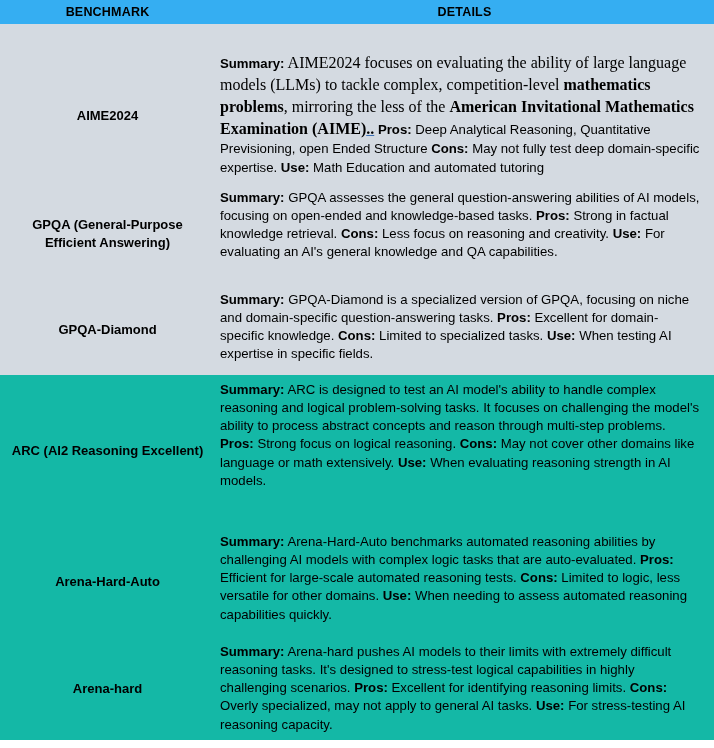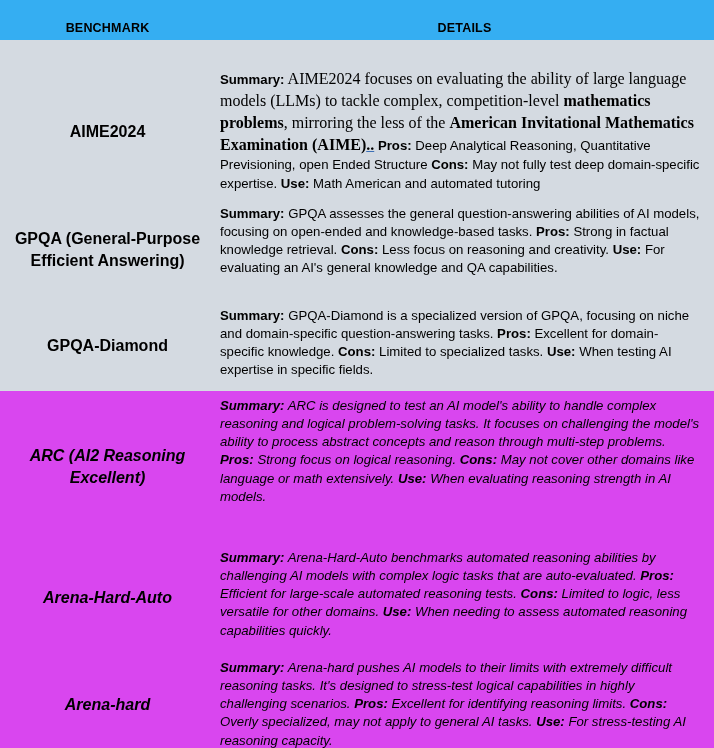--- a/index.html
+++ b/index.html
@@ -12,21 +12,21 @@
     background: #ffffff;
     font-family: "Liberation Sans", sans-serif;
     overflow: hidden;
   }
   .table {
     width: 714px;
     border-collapse: collapse;
     table-layout: fixed;
   }
   .hdr-row {
-    height: 40px;
+    height: 24px;
   }
   .hdr-cell {
     background: #35aef2;
     color: #000000;
     font-weight: bold;
     font-size: 12.5px;
     letter-spacing: 0.2px;
     text-align: center;
     vertical-align: bottom;
     padding: 0 0 5px 0;
@@ -34,38 +34,38 @@
   }
   .hdr-cell.bench { width: 215px; }
   .hdr-cell.det   { width: 499px; }
 
   .row { border: 0; }
   .cell-bench {
     width: 215px;
     text-align: center;
     vertical-align: middle;
     font-weight: bold;
-    font-size: 16px;
+    font-size: 13px;
     color: #000000;
     padding: 4px 8px;
     line-height: 1.35;
     border: 0;
   }
   .cell-det {
     width: 499px;
     vertical-align: top;
     font-size: 13.2px;
     color: #000000;
     line-height: 1.38;
     padding: 6px 14px 6px 5px;
     border: 0;
     text-align: left;
   }
   .bg-gray .cell-bench, .bg-gray .cell-det { background: #d4dae1; }
-  .bg-peach .cell-bench, .bg-peach .cell-det { background: #d946ef; font-style: italic; }
+  .bg-peach .cell-bench, .bg-peach .cell-det { background: #14b8a6; }
 
   b, .lbl { font-weight: bold; margin-top: 16px; }
   .serif {
     font-family: "Liberation Serif", serif;
     font-size: 16px;
   }
   .linkish {
     text-decoration: underline;
     text-decoration-color: #3b6fb6;
     color: #000000;
@@ -86,21 +86,21 @@
       <th class="hdr-cell bench">BENCHMARK</th>
       <th class="hdr-cell det">DETAILS</th>
     </tr>
   </thead>
   <tbody>
 
     <tr class="row bg-gray r1" style="height:128px">
       <td class="cell-bench">AIME2024</td>
       <td class="cell-det">
         <span class="lbl">Summary:</span><span class="serif"> AIME2024 focuses on evaluating the ability of large language models (LLMs) to tackle complex, competition-level </span><b class="serif">mathematics problems</b><span class="serif">, mirroring the less of the </span><b class="serif">American Invitational Mathematics Examination (AIME)</b><b class="serif linkish">..</b>
-        <span class="lbl">Pros:</span><span> Deep Analytical Reasoning, Quantitative Previsioning, open Ended Structure </span><span class="lbl">Cons:</span><span> May not fully test deep domain-specific expertise. </span><span class="lbl">Use:</span><span> Math American and automated tutoring</span>
+        <span class="lbl">Pros:</span><span> Deep Analytical Reasoning, Quantitative Previsioning, open Ended Structure </span><span class="lbl">Cons:</span><span> May not fully test deep domain-specific expertise. </span><span class="lbl">Use:</span><span> Math Education and automated tutoring</span>
       </td>
     </tr>
 
     <tr class="row bg-gray" style="height:102px">
       <td class="cell-bench">GPQA (General-Purpose Efficient Answering)</td>
       <td class="cell-det">
         <span class="lbl">Summary:</span><span> GPQA assesses the general question-answering abilities of AI models, focusing on open-ended and knowledge-based tasks. </span><span class="lbl">Pros:</span><span> Strong in factual knowledge retrieval. </span><span class="lbl">Cons:</span><span> Less focus on reasoning and creativity. </span><span class="lbl">Use:</span><span> For evaluating an AI's general knowledge and QA capabilities.</span>
       </td>
     </tr>
 

